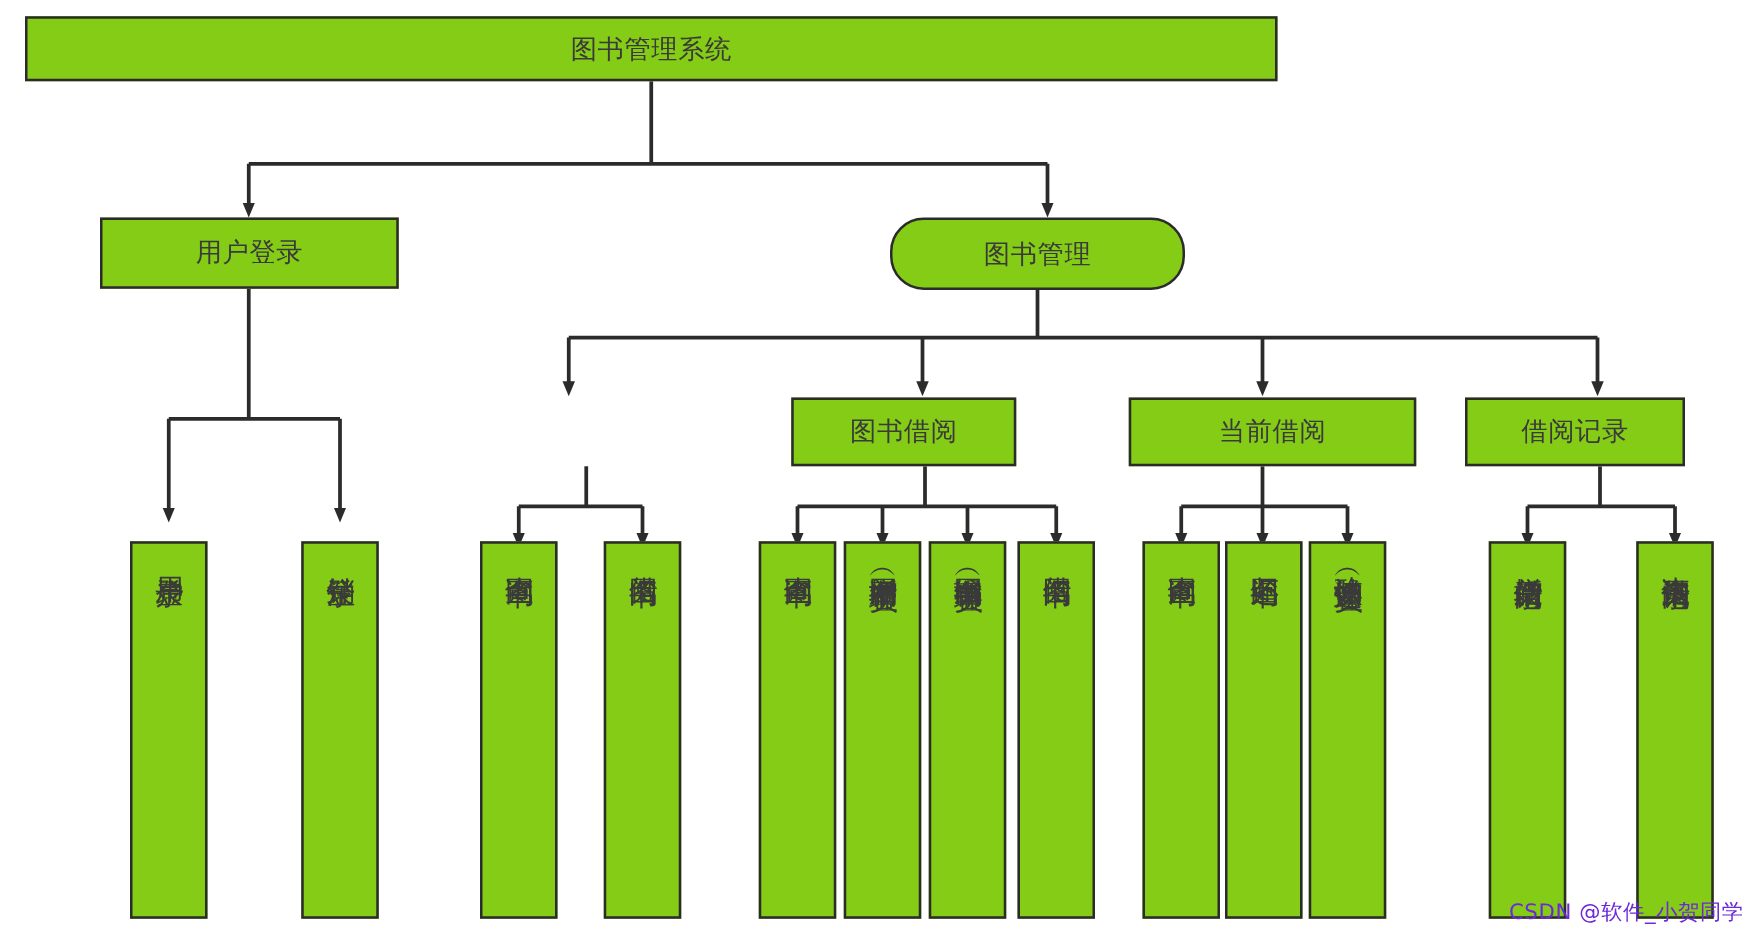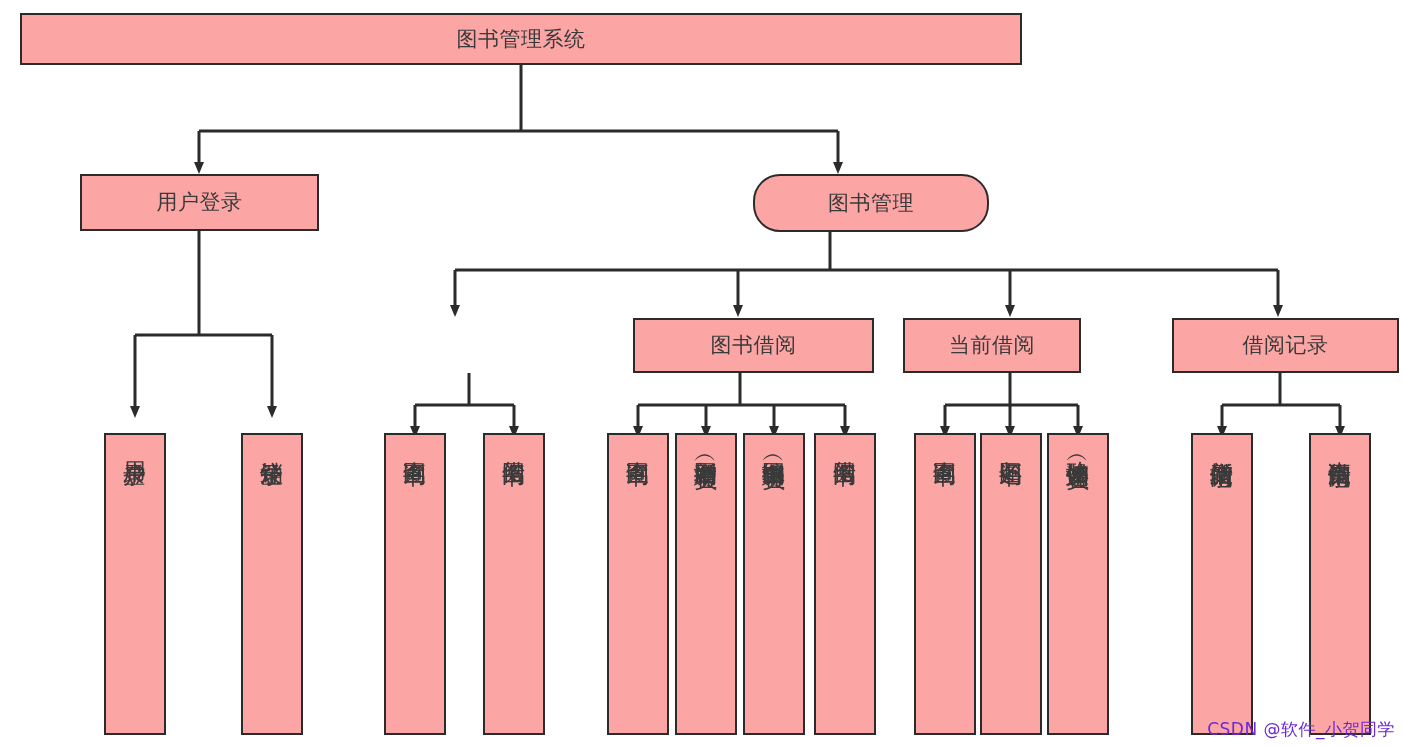--- a/index.html
+++ b/index.html
@@ -22,21 +22,21 @@
     position: absolute;
     left: 0;
     top: 0;
     width: 1405px;
     height: 747px;
     pointer-events: none;
   }
   .node {
     position: absolute;
     box-sizing: border-box;
-    background: #fca5a5;
+    background: #84cc16;
     border: 2px solid #2b2b2b;
     display: flex;
     align-items: center;
     justify-content: center;
     color: #333333;
   }
   .node-label {
     display: block;
     text-align: center;
     line-height: 1.18;
@@ -130,31 +130,31 @@
     </g>
   </svg>
 
   <div class="node h" style="left:20px; top:13px; width:1002px; height:52px;">
     <span class="node-label">图书管理系统</span>
   </div>
 
   <div class="node h" style="left:80px; top:174px; width:239px; height:57px;">
     <span class="node-label">用户登录</span>
   </div>
-  <div class="node h" style="left:753px; top:174px; width:236px; height:58px;border-radius:27px;">
+  <div class="node h" style="left:712px; top:174px; width:236px; height:58px;border-radius:27px;">
     <span class="node-label">图书管理</span>
   </div>
 
-  <div class="node h" style="left:633px; top:318px; width:241px; height:55px;">
+  <div class="node h" style="left:633px; top:318px; width:180px; height:55px;">
     <span class="node-label">图书借阅</span>
   </div>
-  <div class="node h" style="left:903px; top:318px; width:178px; height:55px;">
+  <div class="node h" style="left:903px; top:318px; width:230px; height:55px;">
     <span class="node-label">当前借阅</span>
   </div>
-  <div class="node h" style="left:1172px; top:318px; width:227px; height:55px;">
+  <div class="node h" style="left:1172px; top:318px; width:176px; height:55px;">
     <span class="node-label">借阅记录</span>
   </div>
 
   <div class="node v" style="left:104px; top:433px; width:62px; height:302px;">
     <span class="node-label">用户登录</span>
   </div>
   <div class="node v" style="left:241px; top:433px; width:62px; height:302px;">
     <span class="node-label">注销登录</span>
   </div>
 

